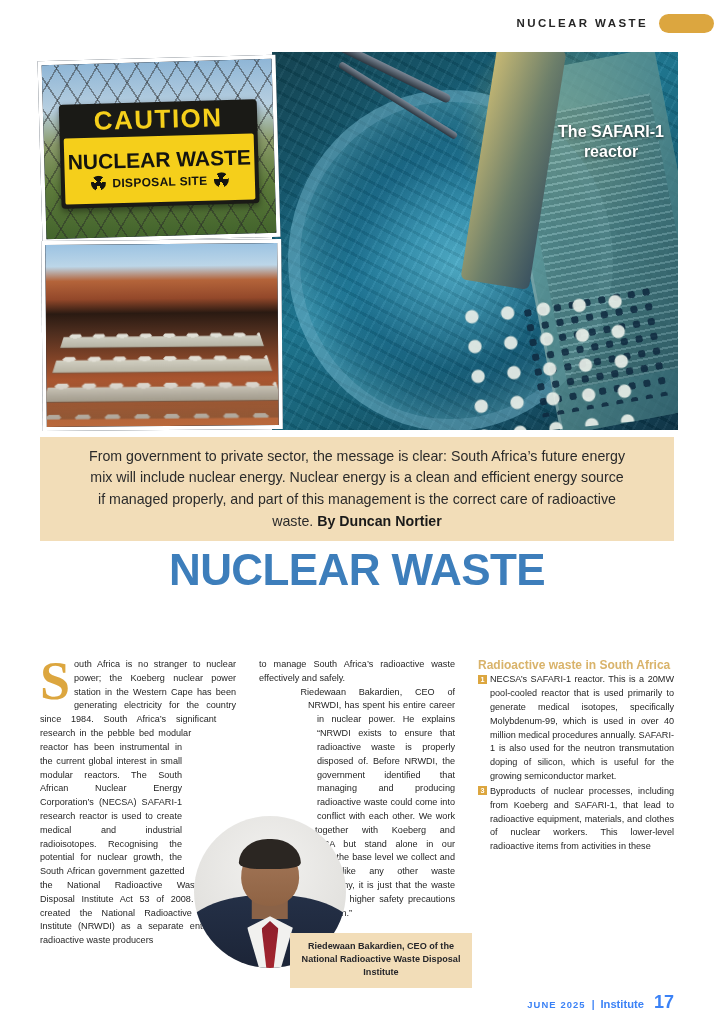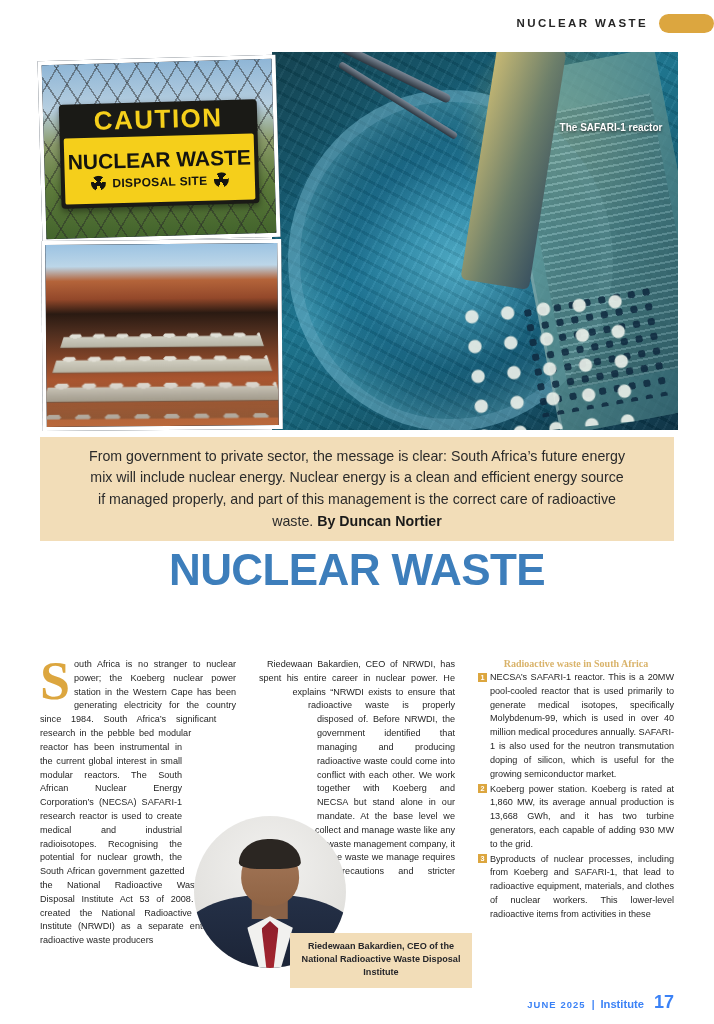--- a/index.html
+++ b/index.html
@@ -139,21 +139,21 @@
     background-size: 36px 30px;
     transform: rotate(-6deg);
   }
   .reactor-caption {
     position: absolute;
     left: 284px;
     top: 70px;
     width: 110px;
     text-align: center;
     color: #ffffff;
-    font-size: 10px;
+    font-size: 16px;
     font-weight: 700;
     line-height: 1.25;
     text-shadow: 0 1px 3px rgba(0,0,0,0.75);
   }
 
   .photo-sign {
     left: 0px;
     top: 6px;
     width: 238px;
     height: 182px;
@@ -459,27 +459,26 @@
     text-align: center;
     font-size: 9.1px;
     line-height: 1.45;
     font-weight: 700;
     color: #26262a;
     z-index: 5;
   }
 
   
   .col3-head {
-    font-size: 10px;
+    font-size: 12px;
     font-weight: 700;
     color: #d9b36a;
     margin: 0 0 3px 0;
     line-height: 1.2;
-    text-align: center;
-    font-family: Liberation Serif, serif;
+    text-align: left;
   }
   .numlist {
     list-style: none;
     margin: 0;
     padding: 0;
   }
   .numlist li {
     position: relative;
     padding-left: 12px;
     margin-top: 1px;
@@ -576,33 +575,33 @@
 <div class="columns">
 
   <div class="col col-1">
     <span class="shape-right"></span>
     <span class="dropcap">S</span>
     <p>outh Africa is no stranger to nuclear power; the Koeberg nuclear power station in the Western Cape has been generating electricity for the country since 1984. South Africa’s significant research in the pebble bed modular reactor has been instrumental in the current global interest in small modular reactors. The South African Nuclear Energy Corporation’s (NECSA) SAFARI-1 research reactor is used to create medical and industrial radioisotopes. Recognising the potential for nuclear growth, the South African government gazetted the National Radioactive Waste Disposal Institute Act 53 of 2008. This act created the National Radioactive Disposal Institute (NRWDI) as a separate entity from radioactive waste producers</p>
   </div>
 
   <div class="col col-2">
     <span class="shape-left"></span>
+    <p>to manage South Africa’s radioactive waste effectively and safely.</p>
     <p style="text-indent:8px;">Riedewaan Bakardien, CEO of NRWDI, has spent his entire career in nuclear power. He explains “NRWDI exists to ensure that radioactive waste is properly disposed of. Before NRWDI, the government identified that managing and producing radioactive waste could come into conflict with each other. We work together with Koeberg and NECSA but stand alone in our mandate. At the base level we collect and manage waste like any other waste management company, it is just that the waste we manage requires higher safety precautions and stricter regulation.”</p>
   </div>
 
   <div class="col col-3">
     <p class="col3-head">Radioactive waste in South Africa</p>
     <ul class="numlist">
       <li>
         <span class="marker">1</span>
         <span>NECSA’s SAFARI-1 reactor. This is a 20MW pool-cooled reactor that is used primarily to generate medical isotopes, specifically Molybdenum-99, which is used in over 40 million medical procedures annually. SAFARI-1 is also used for the neutron transmutation doping of silicon, which is useful for the growing semiconductor market.</span>
       </li>
       <li>
         <span class="marker">2</span>
-        <span>Koeberg power station. Koeberg is rated at 1,860 MW, its average annual production is 13,668 GWh, and it has two turbine generators, each capable of adding 930 MW to the grid.</span>
       </li>
       <li>
         <span class="marker">3</span>
         <span>Byproducts of nuclear processes, including from Koeberg and SAFARI-1, that lead to radioactive equipment, materials, and clothes of nuclear workers. This lower-level radioactive items from activities in these</span>
       </li>
     </ul>
   </div>
 </div>
 
 <div class="portrait">

